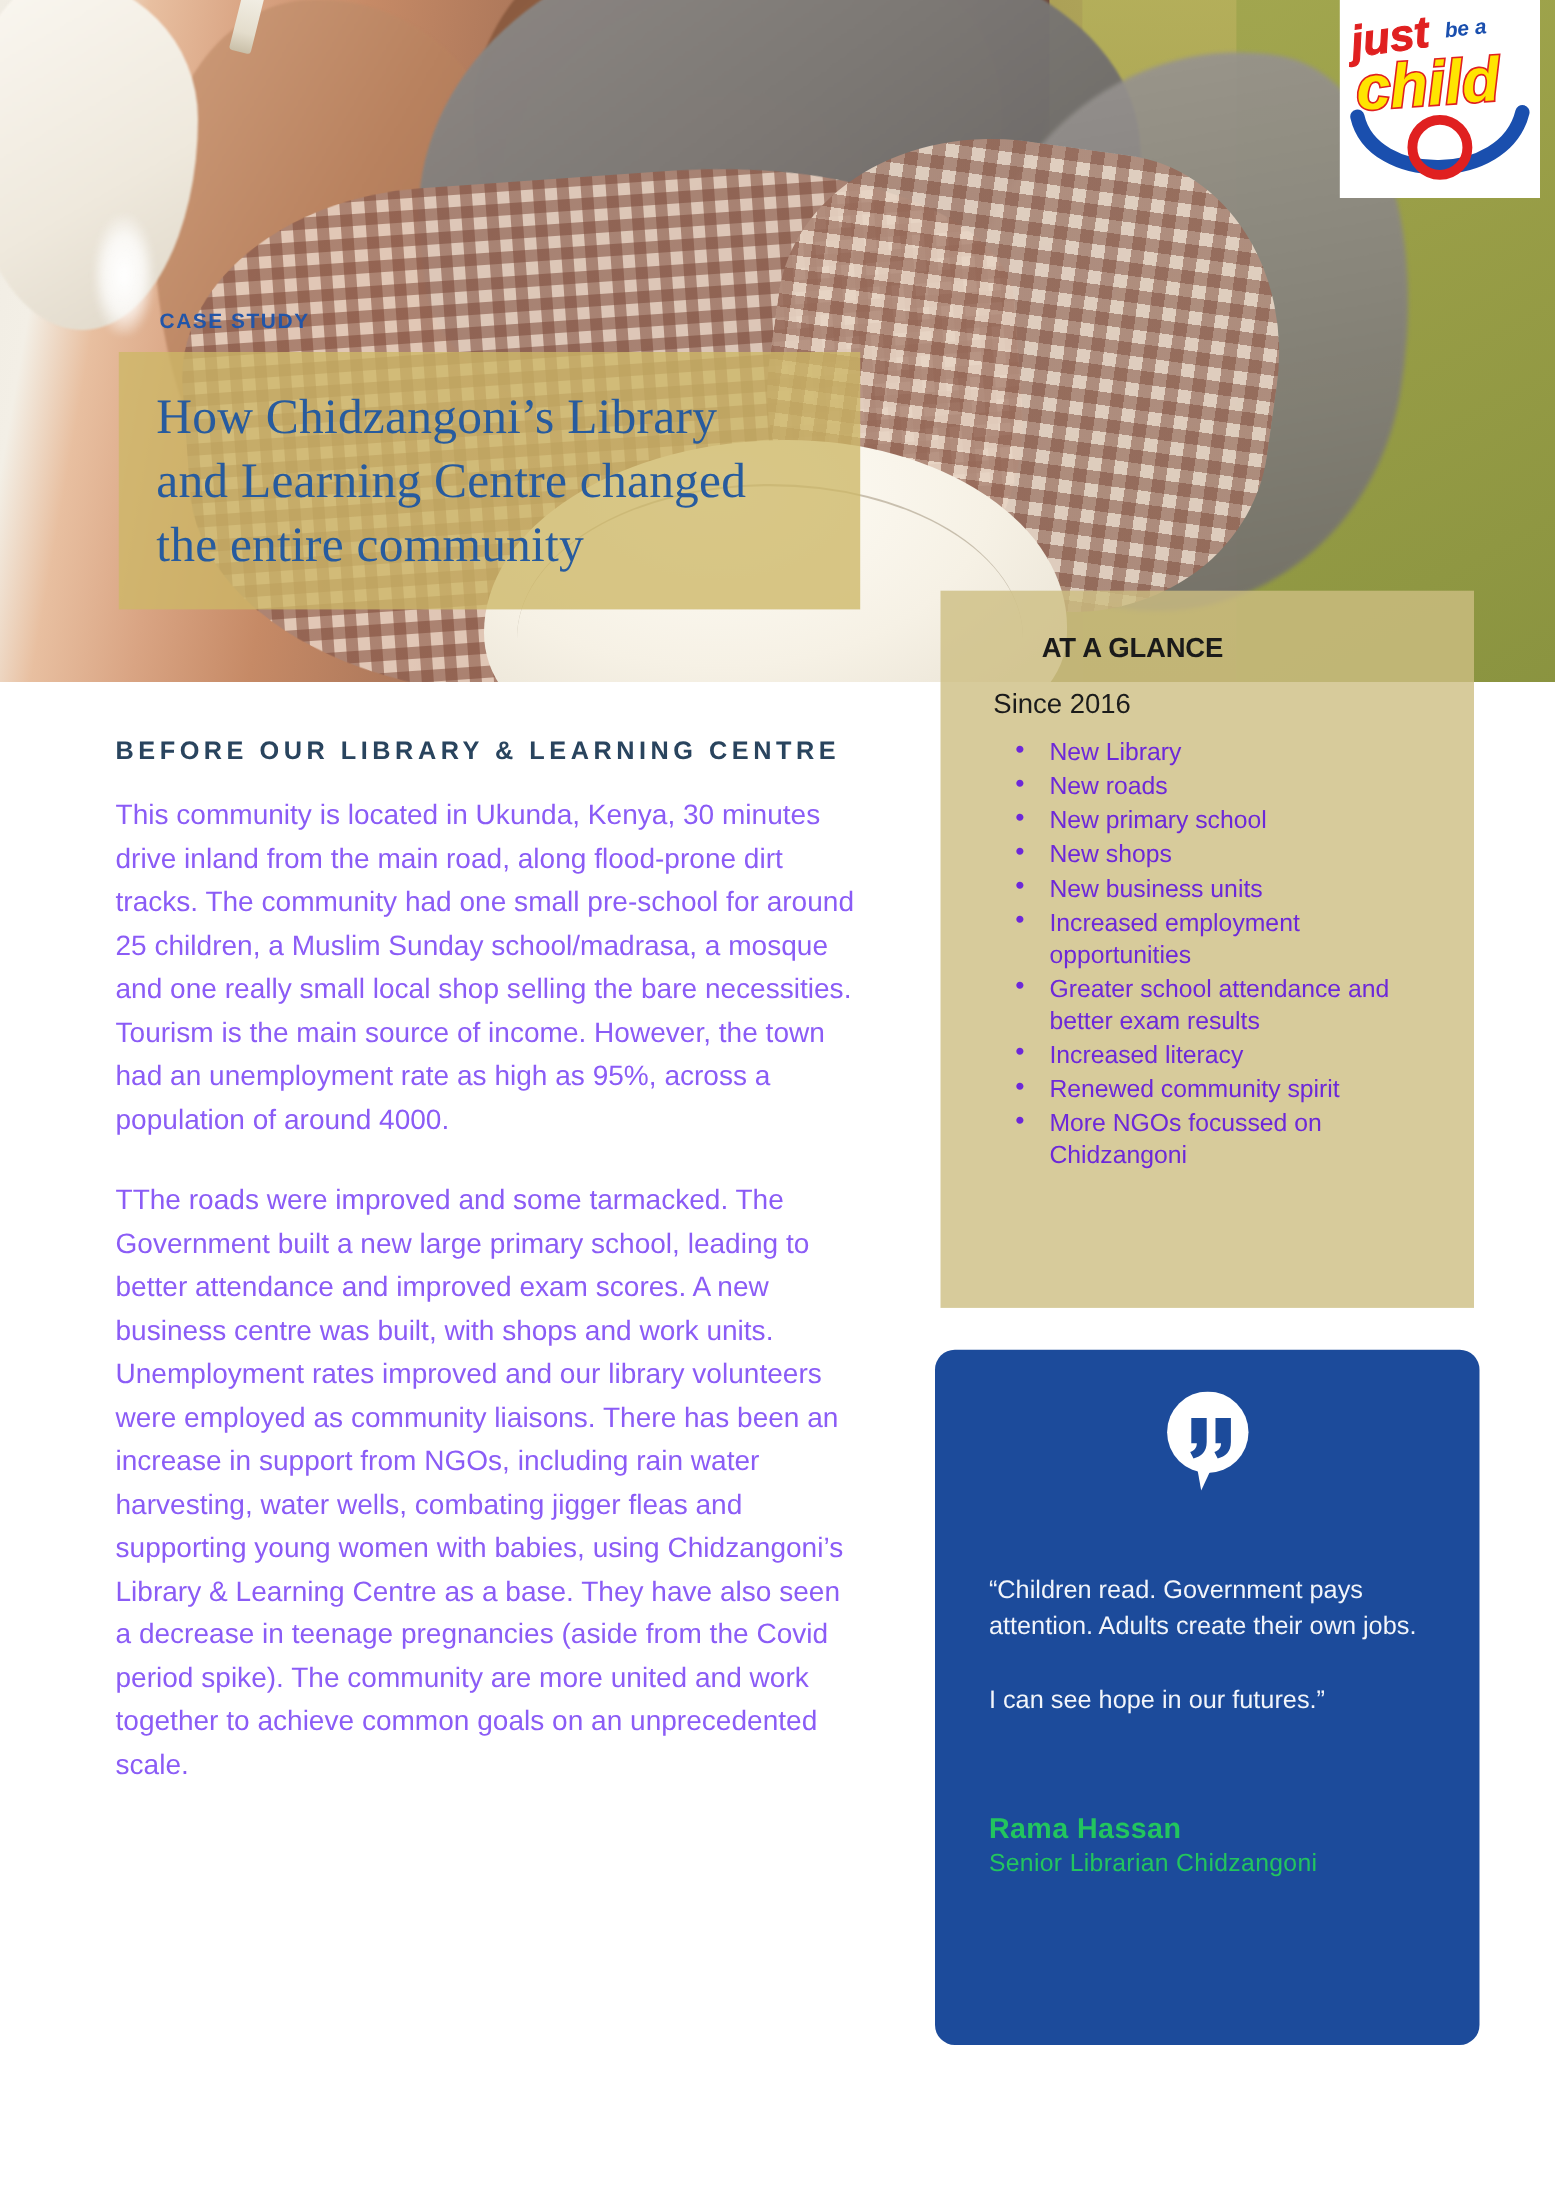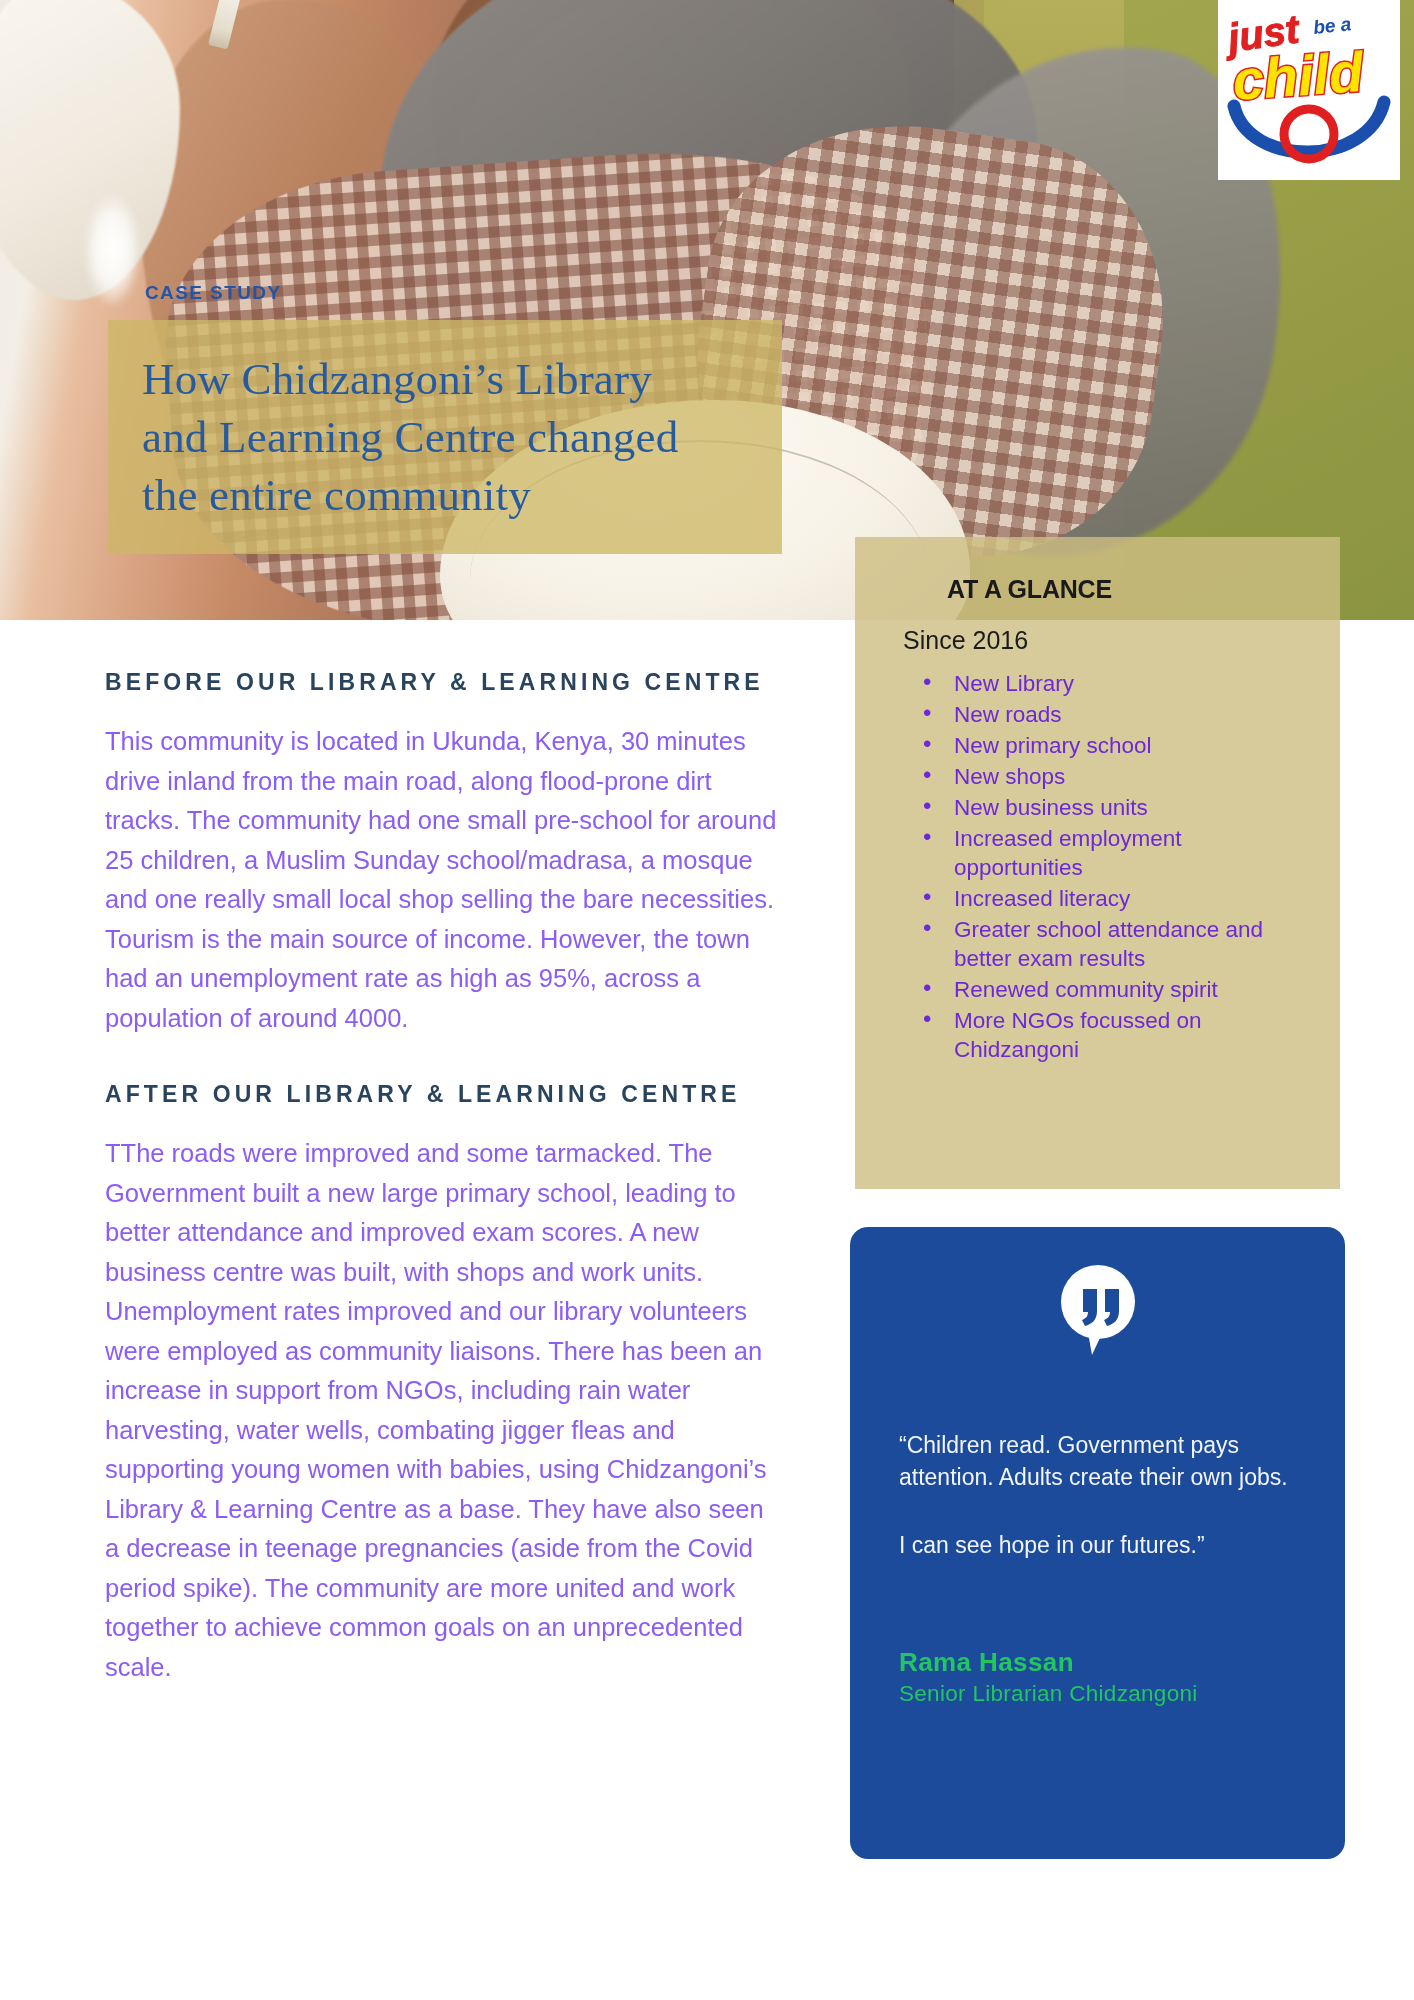--- a/index.html
+++ b/index.html
@@ -267,31 +267,30 @@
 <aside id="glance">
   <h2>AT A GLANCE</h2>
   <div class="since">Since 2016</div>
   <ul>
     <li>New Library</li>
     <li>New roads</li>
     <li>New primary school</li>
     <li>New shops</li>
     <li>New business units</li>
     <li>Increased employment opportunities</li>
+    <li>Greater school attendance and better exam results</li>
     <li>Increased literacy</li>
-    <li>Greater school attendance and better exam results</li>
     <li>Renewed community spirit</li>
     <li>More NGOs focussed on Chidzangoni</li>
   </ul>
 </aside>
 
 <main id="left-col">
   <h3 class="sec-head">BEFORE OUR LIBRARY &amp; LEARNING CENTRE</h3>
   <p class="body-par">This community is located in Ukunda, Kenya, 30 minutes drive inland from the main road, along flood-prone dirt tracks. The community had one small pre-school for around 25 children, a Muslim Sunday school/madrasa, a mosque and one really small local shop selling the bare necessities.  Tourism is the main source of income. However, the town had an unemployment rate as high as 95%, across a population of around 4000.</p>
-  <h3 class="sec-head" id="sec2-head">AFTER OUR LIBRARY &amp; LEARNING CENTRE</h3>
   <p class="body-par">TThe roads were improved and some tarmacked. The Government built a new large primary school, leading to better attendance and improved exam scores. A new business centre was built, with shops and work units. Unemployment rates improved and our library volunteers were employed as community liaisons. There has been an increase in support from NGOs, including rain water harvesting, water wells, combating jigger fleas and supporting young women with babies, using Chidzangoni’s Library &amp; Learning Centre as a base. They have also seen a decrease in teenage pregnancies (aside from the Covid period spike). The community are more united and work together to achieve common goals on an unprecedented scale.</p>
 </main>
 
 <aside id="quote-box">
   <svg id="quote-mark" viewBox="0 0 78 92">
     <circle cx="39" cy="37" r="37" fill="#ffffff"></circle>
     <path d="M28 62 L46 62 L33 90 Z" fill="#ffffff"></path>
     <path d="M24 24 h14 v22 c0 9 -5 13 -12 15 l-3 -6 c5 -2 6 -5 6 -8 h-5 z" fill="#1c4b9b"></path>
     <path d="M46 24 h14 v22 c0 9 -5 13 -12 15 l-3 -6 c5 -2 6 -5 6 -8 h-5 z" fill="#1c4b9b"></path>
   </svg>

